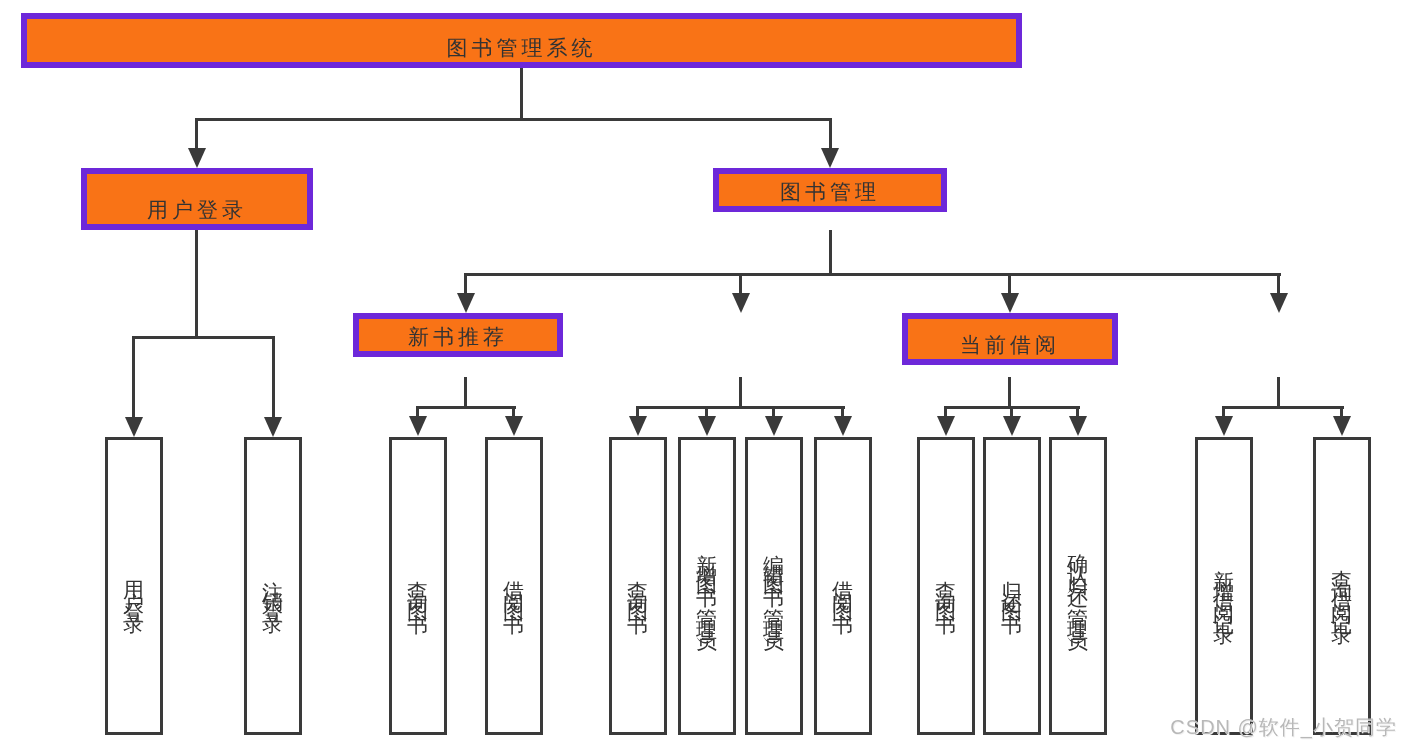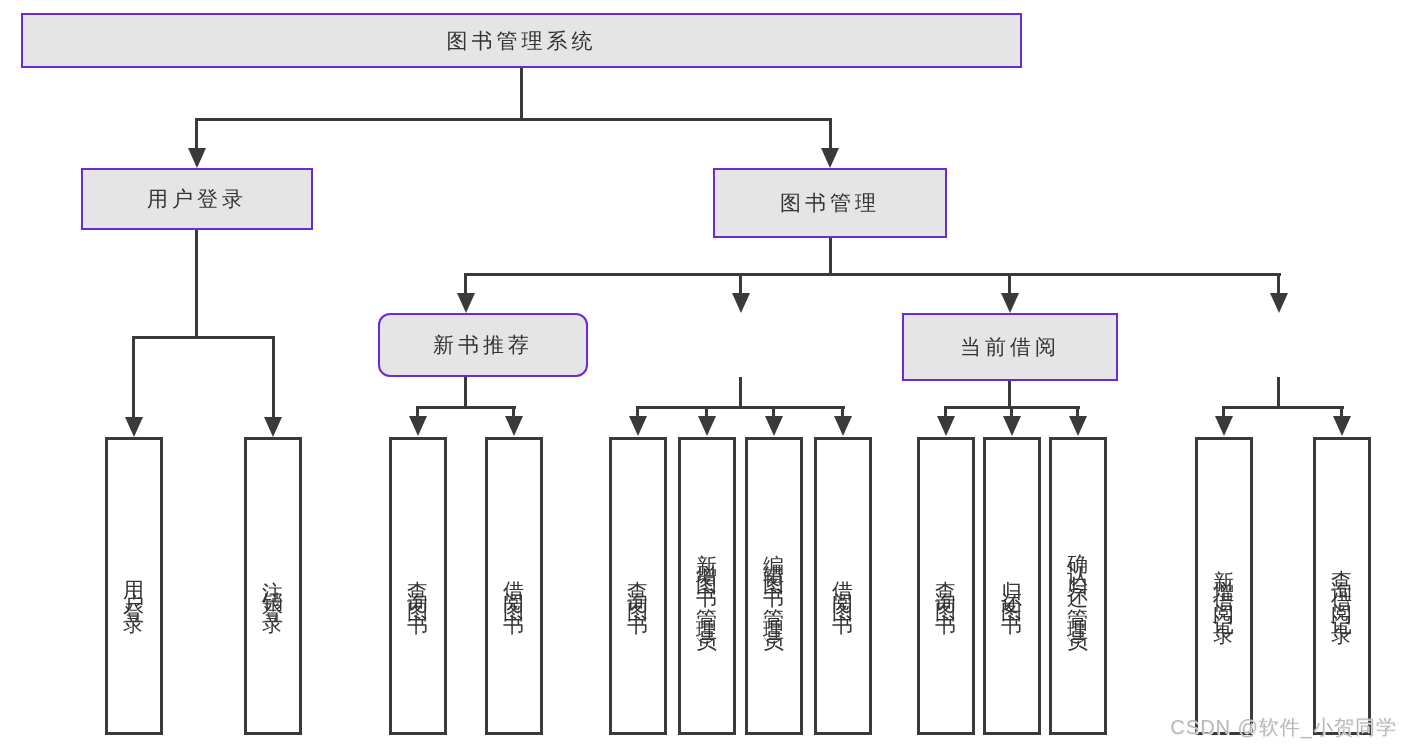--- a/index.html
+++ b/index.html
@@ -11,24 +11,24 @@
     position: relative;
     width: 1405px;
     height: 747px;
     background: #ffffff;
     overflow: hidden;
   }
   
   .node {
     position: absolute;
     box-sizing: border-box;
-    border: 2px solid #6d28d9;
-    background: #e5e5e5;
+    border: 6px solid #6d28d9;
+    background: #f97316;
     display: flex;
-    align-items: center;
+    align-items: flex-end;
     justify-content: center;
     color: #333333;
     font-size: 21px;
     letter-spacing: 4px;
     white-space: nowrap;
     z-index: 2;
   }
   .leaf {
     position: absolute;
     box-sizing: border-box;
@@ -91,21 +91,21 @@
   <div class="v" style="left:520px; top:68px; height:50px;"></div>
   <div class="h" style="left:195px; top:118px; width:637px;"></div>
   <div class="v" style="left:195px; top:118px; height:32px;"></div>
   <div class="arrow" style="left:188px; top:148px;"></div>
   <div class="v" style="left:829px; top:118px; height:32px;"></div>
   <div class="arrow" style="left:821px; top:148px;"></div>
 
   <div class="node" style="left:81px; top:168px; width:232px; height:62px;">
     <span>用户登录</span>
   </div>
-  <div class="node" style="left:713px; top:168px; width:234px; height:70px;">
+  <div class="node" style="left:713px; top:168px; width:234px; height:44px;">
     <span>图书管理</span>
   </div>
 
   <div class="v" style="left:195px; top:230px; height:106px;"></div>
   <div class="h" style="left:132px; top:336px; width:143px;"></div>
   <div class="v" style="left:132px; top:336px; height:82px;"></div>
   <div class="arrow" style="left:125px; top:417px;"></div>
   <div class="v" style="left:272px; top:336px; height:82px;"></div>
   <div class="arrow" style="left:264px; top:417px;"></div>
 
@@ -113,24 +113,24 @@
   <div class="h" style="left:464px; top:273px; width:817px;"></div>
   <div class="v" style="left:464px; top:273px; height:22px;"></div>
   <div class="arrow" style="left:457px; top:293px;"></div>
   <div class="v" style="left:739px; top:273px; height:22px;"></div>
   <div class="arrow" style="left:732px; top:293px;"></div>
   <div class="v" style="left:1008px; top:273px; height:22px;"></div>
   <div class="arrow" style="left:1001px; top:293px;"></div>
   <div class="v" style="left:1277px; top:273px; height:22px;"></div>
   <div class="arrow" style="left:1270px; top:293px;"></div>
 
-  <div class="node" style="left:378px; top:313px; width:210px; height:64px;border-radius:12px;">
+  <div class="node" style="left:353px; top:313px; width:210px; height:44px;">
     <span>新书推荐</span>
   </div>
-  <div class="node" style="left:902px; top:313px; width:216px; height:68px;">
+  <div class="node" style="left:902px; top:313px; width:216px; height:52px;">
     <span>当前借阅</span>
   </div>
 
   <div class="v" style="left:464px; top:377px; height:29px;"></div>
   <div class="h" style="left:416px; top:406px; width:100px;"></div>
   <div class="v" style="left:416px; top:406px; height:12px;"></div>
   <div class="arrow" style="left:409px; top:416px;"></div>
   <div class="v" style="left:512px; top:406px; height:12px;"></div>
   <div class="arrow" style="left:505px; top:416px;"></div>
 

